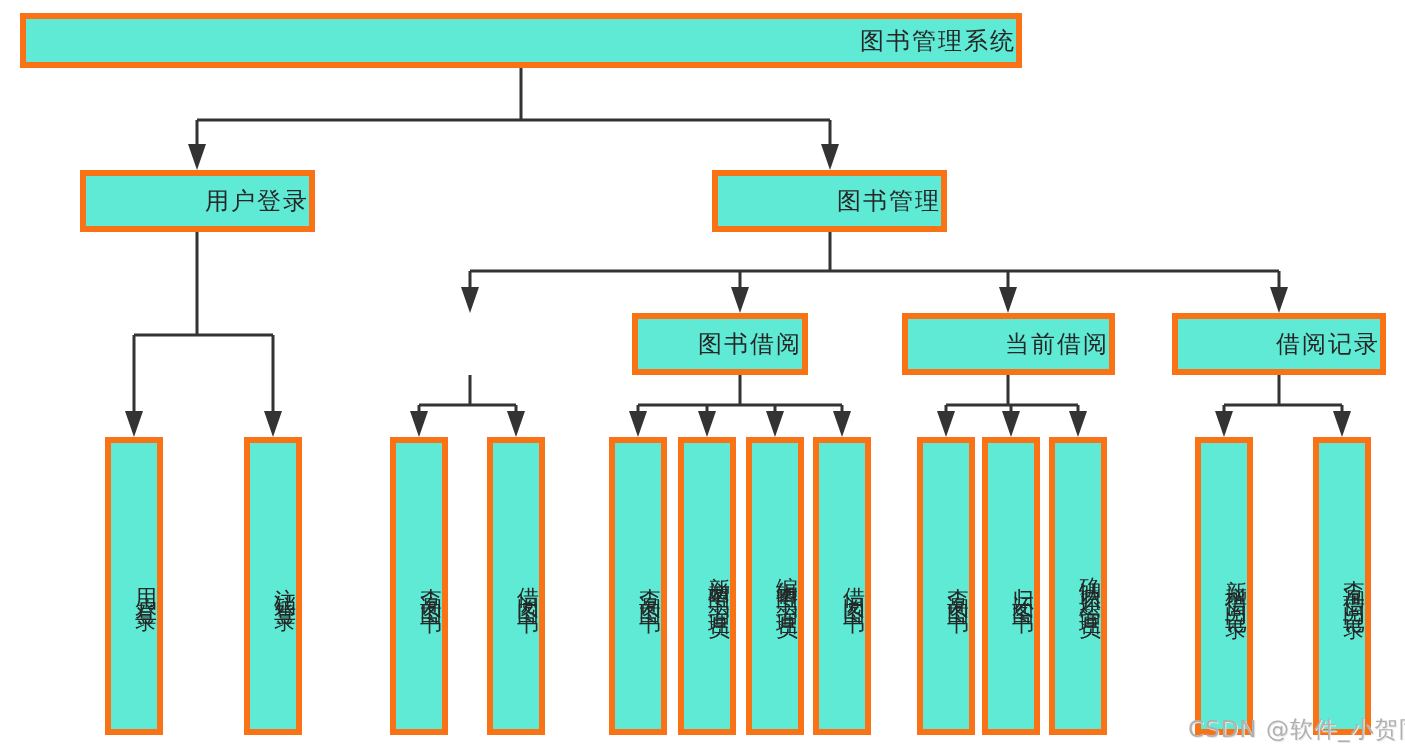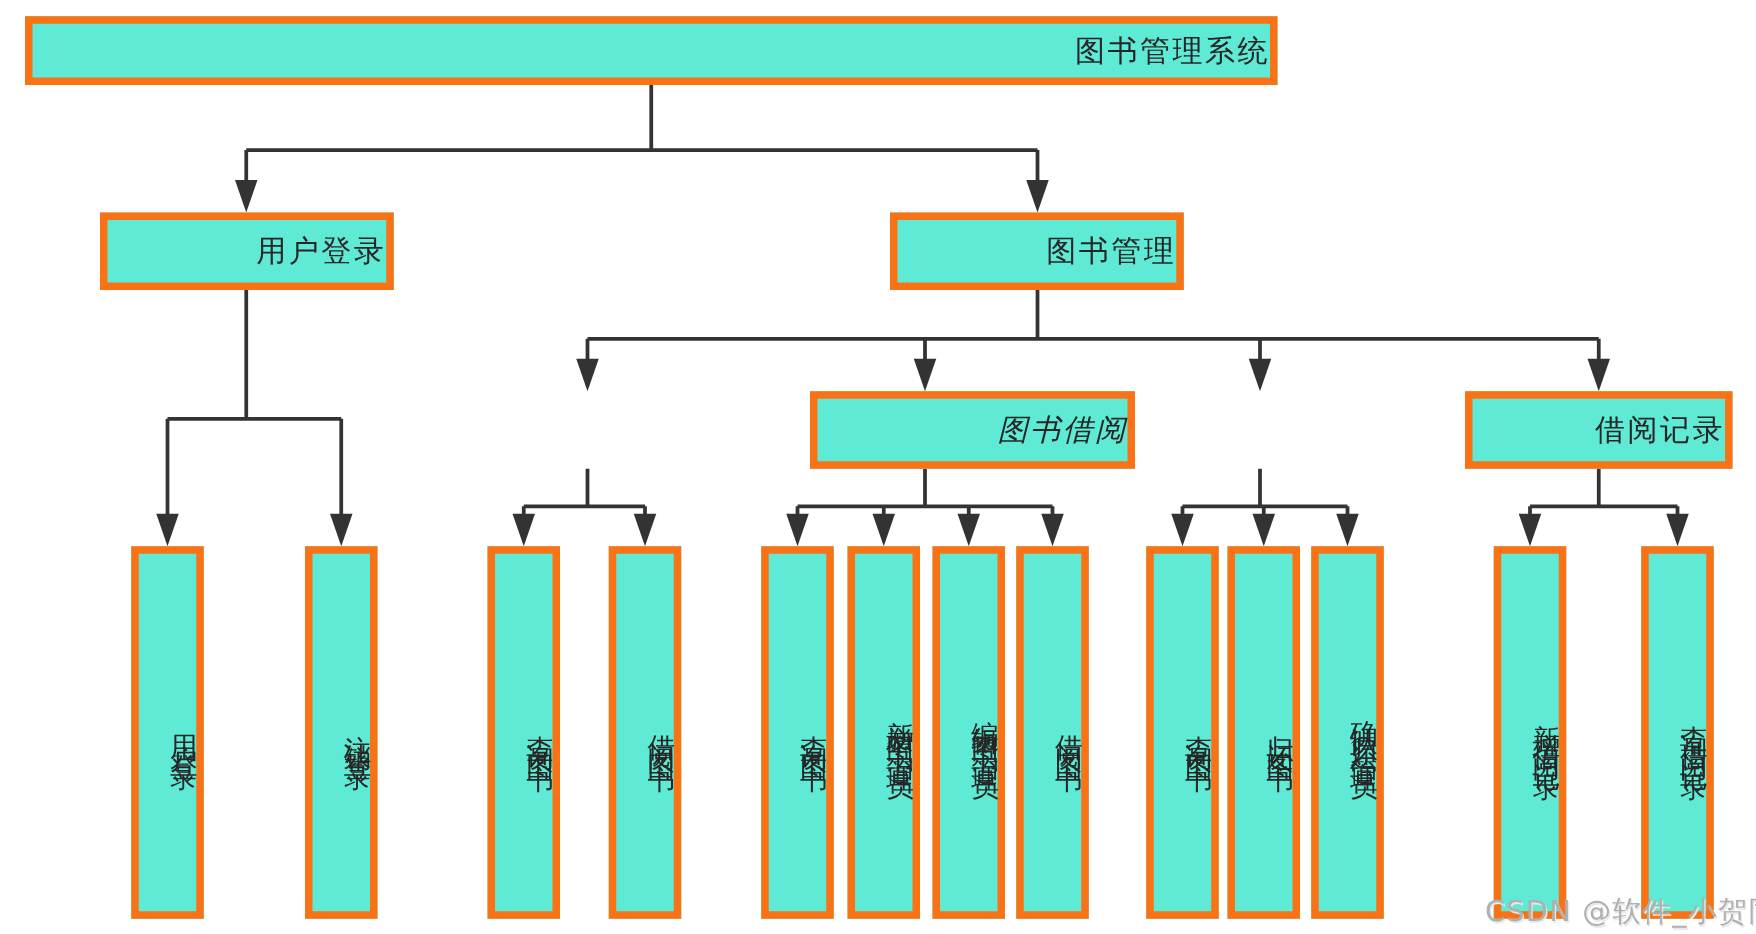--- a/index.html
+++ b/index.html
@@ -128,22 +128,25 @@
     <span class="hlabel">图书管理系统</span>
   </div>
 
   <div class="node lvl2" style="left:80px;">
     <span class="hlabel">用户登录</span>
   </div>
   <div class="node lvl2" style="left:712px;">
     <span class="hlabel">图书管理</span>
   </div>
 
-  <div class="node lvl3" style="left:648px; width:260px;font-style:italic;">
+  <div class="node lvl3" style="left:632px; width:176px;">
     <span class="hlabel">图书借阅</span>
+  </div>
+  <div class="node lvl3" style="left:902px; width:213px;">
+    <span class="hlabel">当前借阅</span>
   </div>
   <div class="node lvl3" style="left:1172px; width:214px;">
     <span class="hlabel">借阅记录</span>
   </div>
 
   <div class="node leaf" style="left:105px;">
     <span class="vlabel">用户登录</span>
   </div>
   <div class="node leaf" style="left:244px;">
     <span class="vlabel">注销登录</span>

